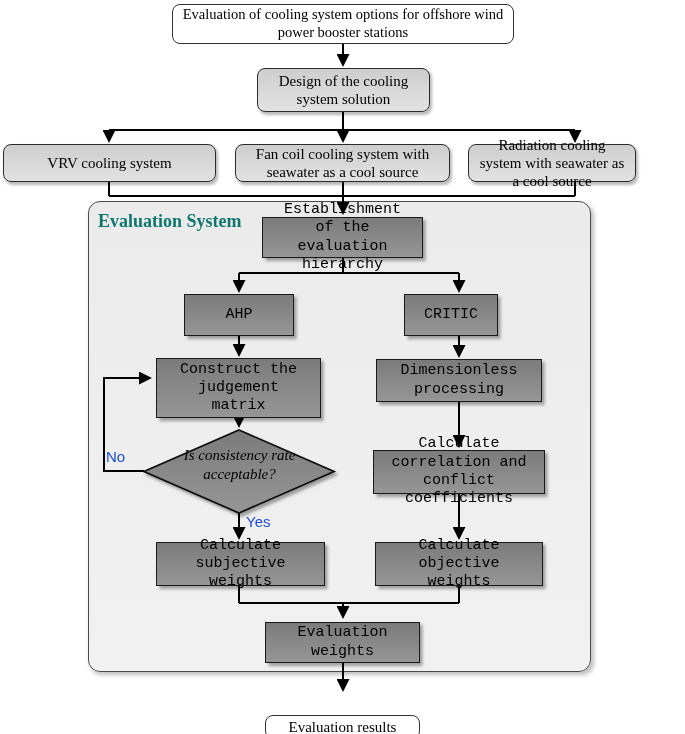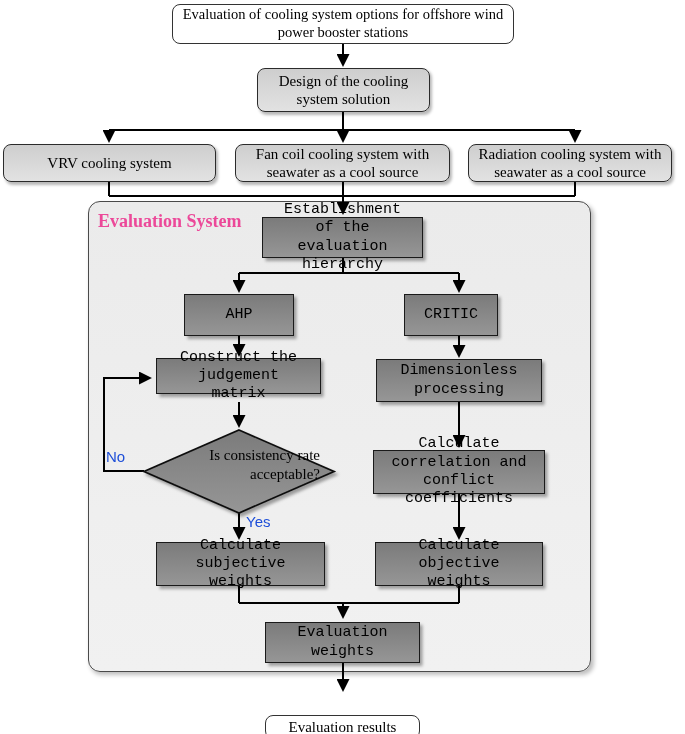--- a/index.html
+++ b/index.html
@@ -30,29 +30,29 @@
   }
   .panel {
     position:absolute; left:88px; top:201px; width:503px; height:471px;
     box-sizing:border-box;
     background:linear-gradient(180deg,#ebebeb 0%,#f1f1f1 100%);
     border:1.3px solid #4a4a4a; border-radius:12px;
     box-shadow:2.5px 3px 4px rgba(0,0,0,0.25);
   }
   .panel-label {
     position:absolute; left:98px; top:211px;
-    font-size:18px; font-weight:bold; color:#ec4899;
+    font-size:18px; font-weight:bold; color:#0f766e;
   }
   .branch-label {
     position:absolute; font-family:"Liberation Sans","DejaVu Sans",sans-serif;
     font-size:15px; color:#1d4ed8;
   }
   .diamond-text {
     position:absolute; left:159px; top:446px; width:161px;
-    text-align:right; font-size:15px; line-height:1.25; color:#000;
+    text-align:center; font-size:15px; line-height:1.25; color:#000;font-style:italic;
   }
   .title-box { font-size:14.5px; }
 </style>
 </head>
 <body>
 
 <div id="stage">
 
   <div class="panel"></div>
 
@@ -110,31 +110,31 @@
   </svg>
 
   <div class="box box-white title-box" style="left:172px;top:4px;width:342px;height:40px;padding:0 5px;">Evaluation of cooling system options for offshore wind power booster stations</div>
 
   <div class="box box-light" style="left:257px;top:68px;width:173px;height:44px;padding:0 8px;">Design of the cooling system solution</div>
 
   <div class="box box-light" style="left:3px;top:144px;width:213px;height:38px;padding:0 6px;">VRV cooling system</div>
 
   <div class="box box-light" style="left:235px;top:144px;width:215px;height:38px;padding:0 8px;">Fan coil cooling system with seawater as a cool source</div>
 
-  <div class="box box-light" style="left:468px;top:144px;width:204px;height:38px;padding:8px 7px;">Radiation cooling system with seawater as a cool source</div>
+  <div class="box box-light" style="left:468px;top:144px;width:168px;height:38px;padding:8px 7px;">Radiation cooling system with seawater as a cool source</div>
 
   <div class="panel-label">Evaluation System</div>
 
   <div class="box box-dark" style="left:262px;top:217px;width:161px;height:41px;padding:0 8px;">Establishment of the evaluation hierarchy</div>
 
   <div class="box box-dark" style="left:184px;top:294px;width:110px;height:42px;">AHP</div>
 
   <div class="box box-dark" style="left:404px;top:294px;width:94px;height:42px;">CRITIC</div>
 
-  <div class="box box-dark" style="left:156px;top:358px;width:165px;height:36px;padding:11px 18px;">Construct the judgement matrix</div>
+  <div class="box box-dark" style="left:156px;top:358px;width:165px;height:60px;padding:11px 18px;">Construct the judgement matrix</div>
 
   <div class="box box-dark" style="left:376px;top:359px;width:166px;height:43px;padding:0 30px;">Dimensionless processing</div>
 
   <div class="diamond-text">Is consistency rate acceptable?</div>
 
   <div class="branch-label" style="left:106px;top:448px;">No</div>
 
   <div class="branch-label" style="left:246px;top:513px;">Yes</div>
 
   <div class="box box-dark" style="left:373px;top:450px;width:172px;height:44px;padding:0 6px;">Calculate correlation and conflict coefficients</div>

